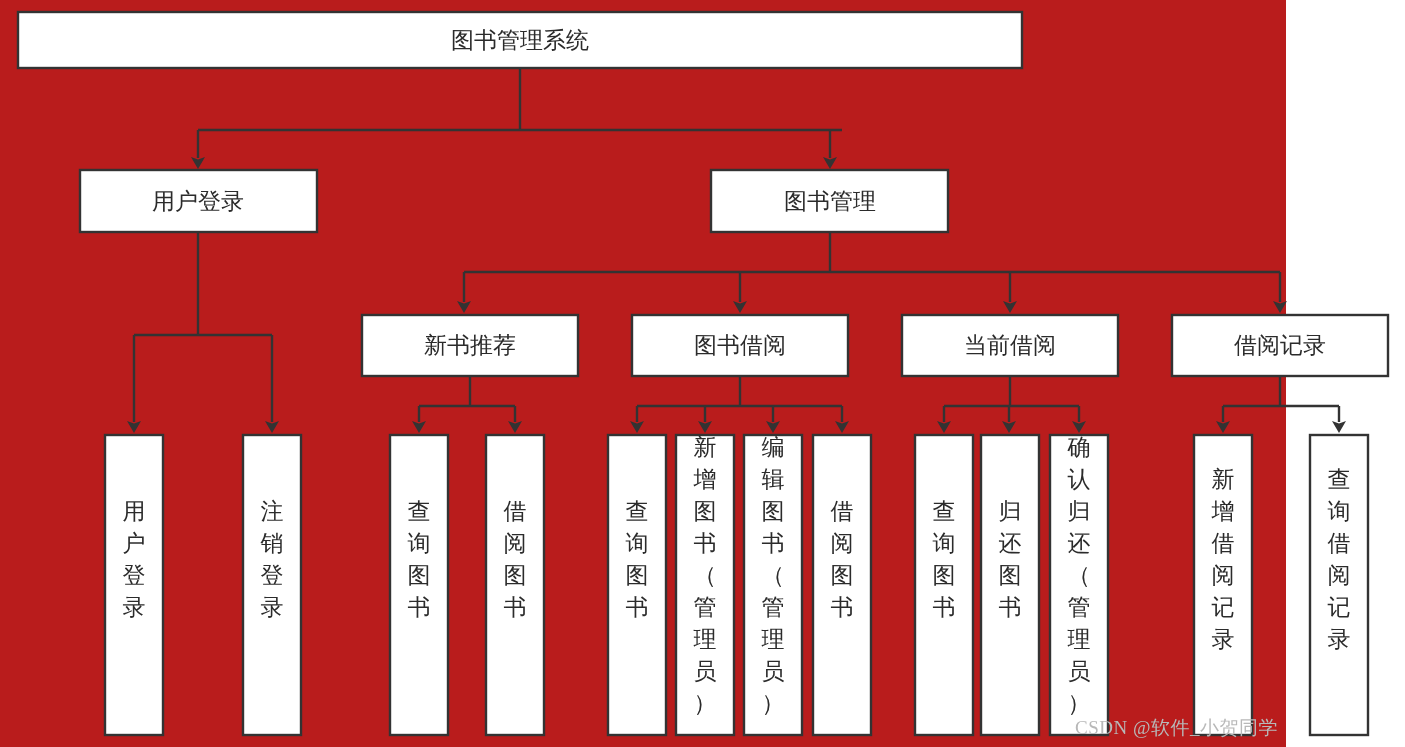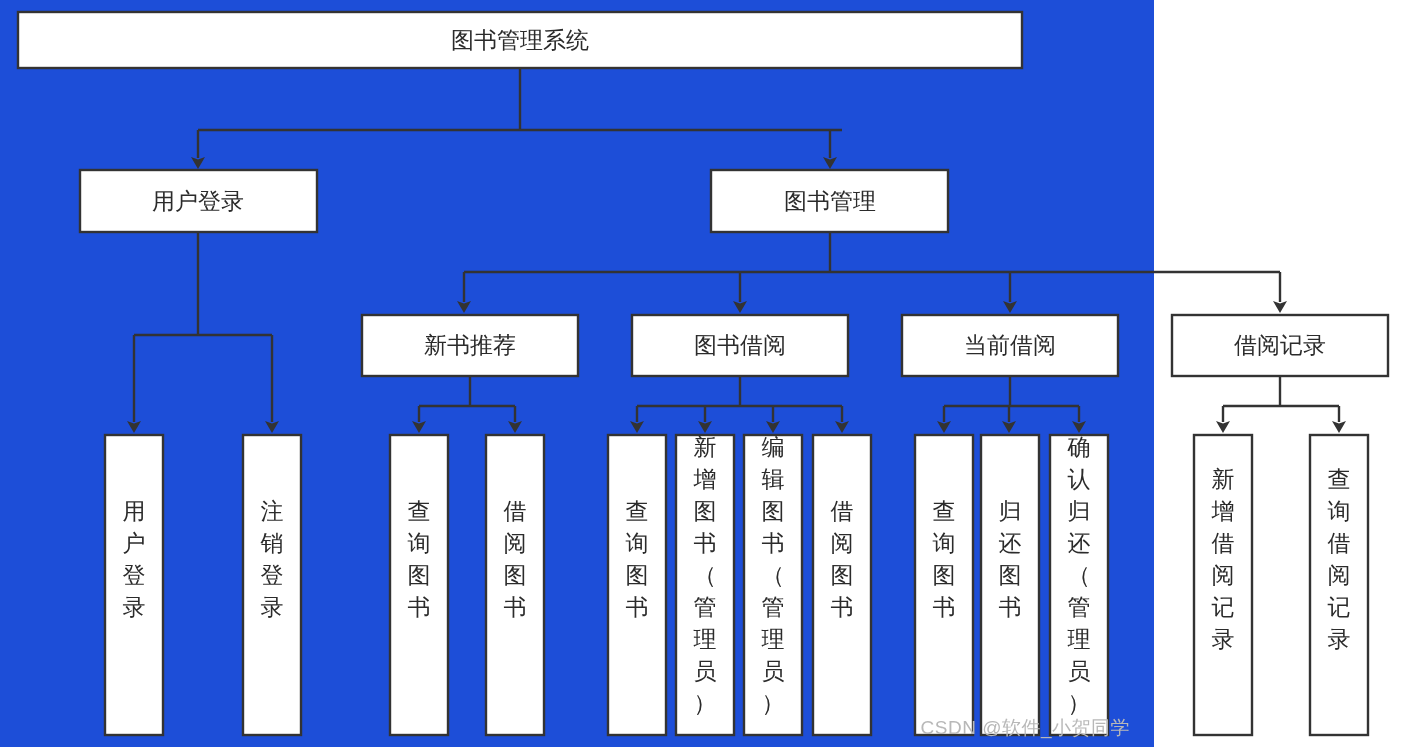--- a/index.html
+++ b/index.html
@@ -8,23 +8,23 @@
     background: #ffffff;
   }
   body {
     width: 1405px;
     height: 747px;
     font-family: "DejaVu Sans", "Liberation Sans", sans-serif;
     overflow: hidden;
   }
   #diagram-root {
     position: relative;
-    width: 1154px;
+    width: 1286px;
     height: 747px;
-    background: #1d4ed8;
+    background: #b91c1c;
   }
   svg#tree-svg {
     position: absolute;
     left: 0;
     top: 0;
     width: 1405px;
     height: 747px;
     display: block;
   }
   .node-rect {
@@ -50,23 +50,23 @@
     dominant-baseline: middle;
   }
   .node-label-v {
     fill: #2b2b2b;
     font-family: "DejaVu Sans", "Liberation Sans", sans-serif;
     font-size: 23px;
     text-anchor: middle;
   }
   .watermark-text {
     position: absolute;
-    right: 24px;
+    right: 8px;
     bottom: 6px;
-    font-family: Liberation Sans, sans-serif;
+    font-family: Liberation Serif, serif;
     font-size: 19px;
     color: #b8b8b8;
     white-space: nowrap;
     letter-spacing: 0.5px;
   }
 </style>
 </head>
 <body>
 
 <div id="diagram-root">

